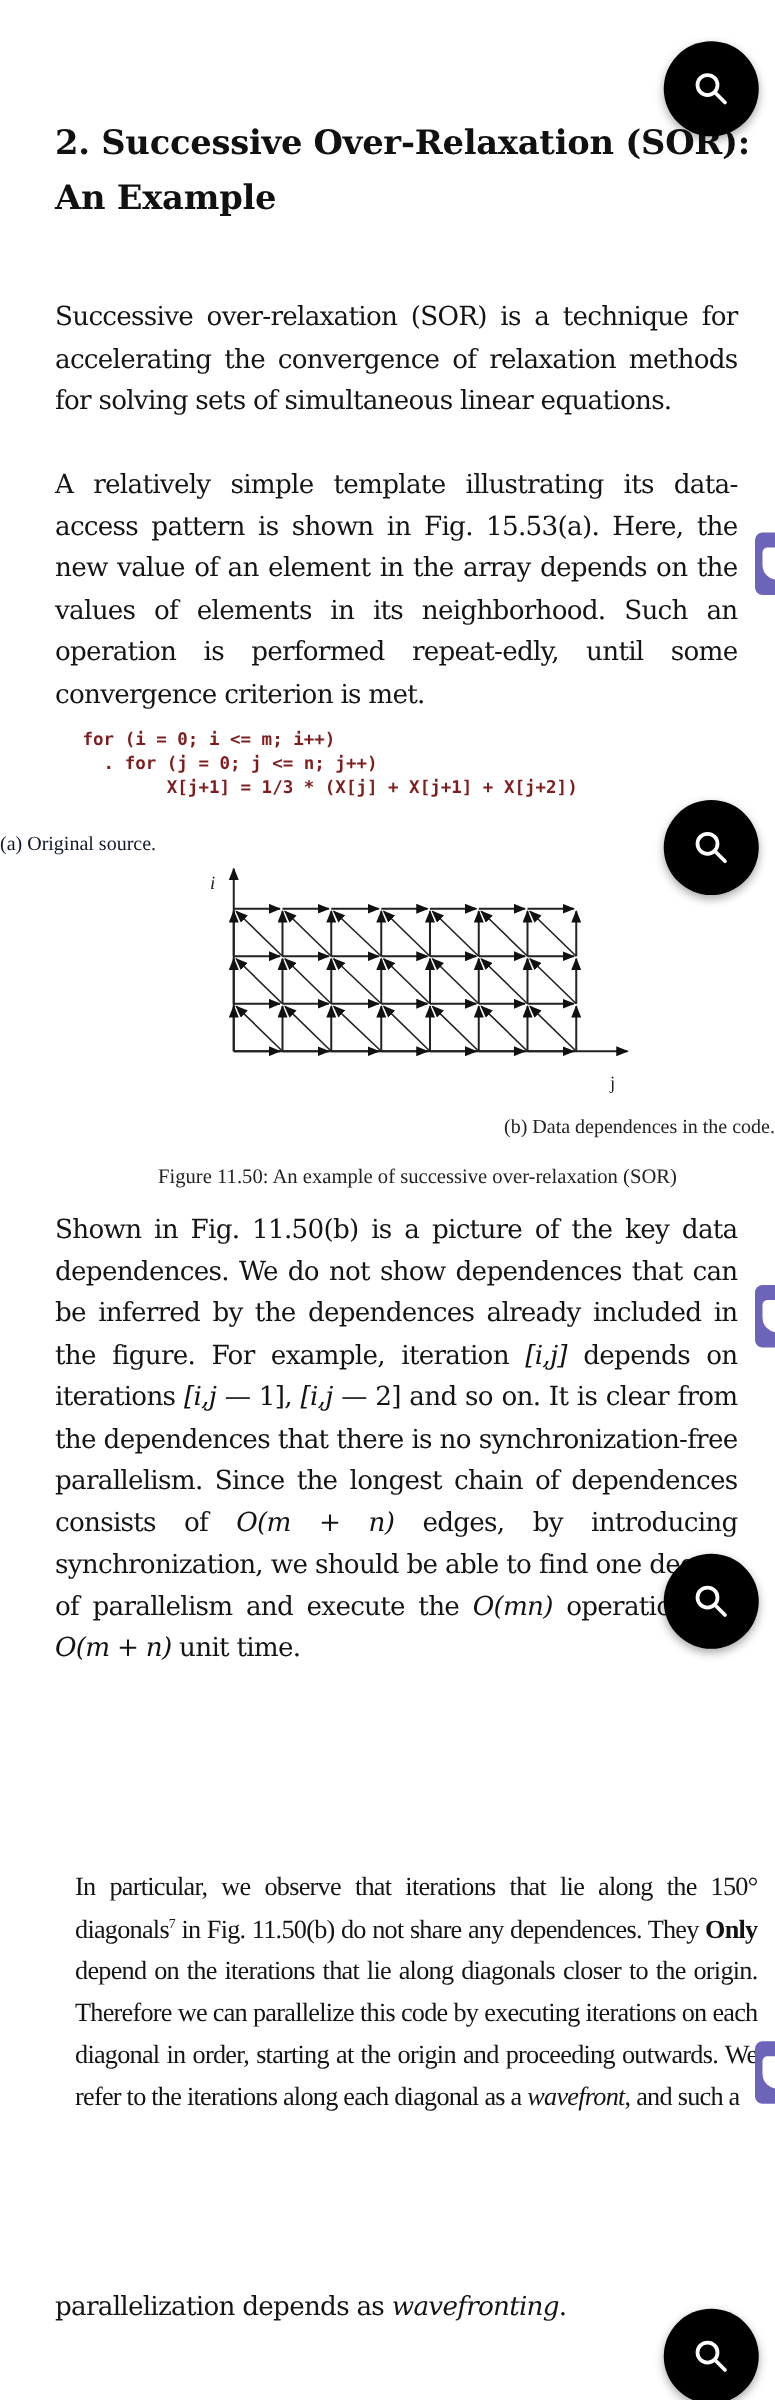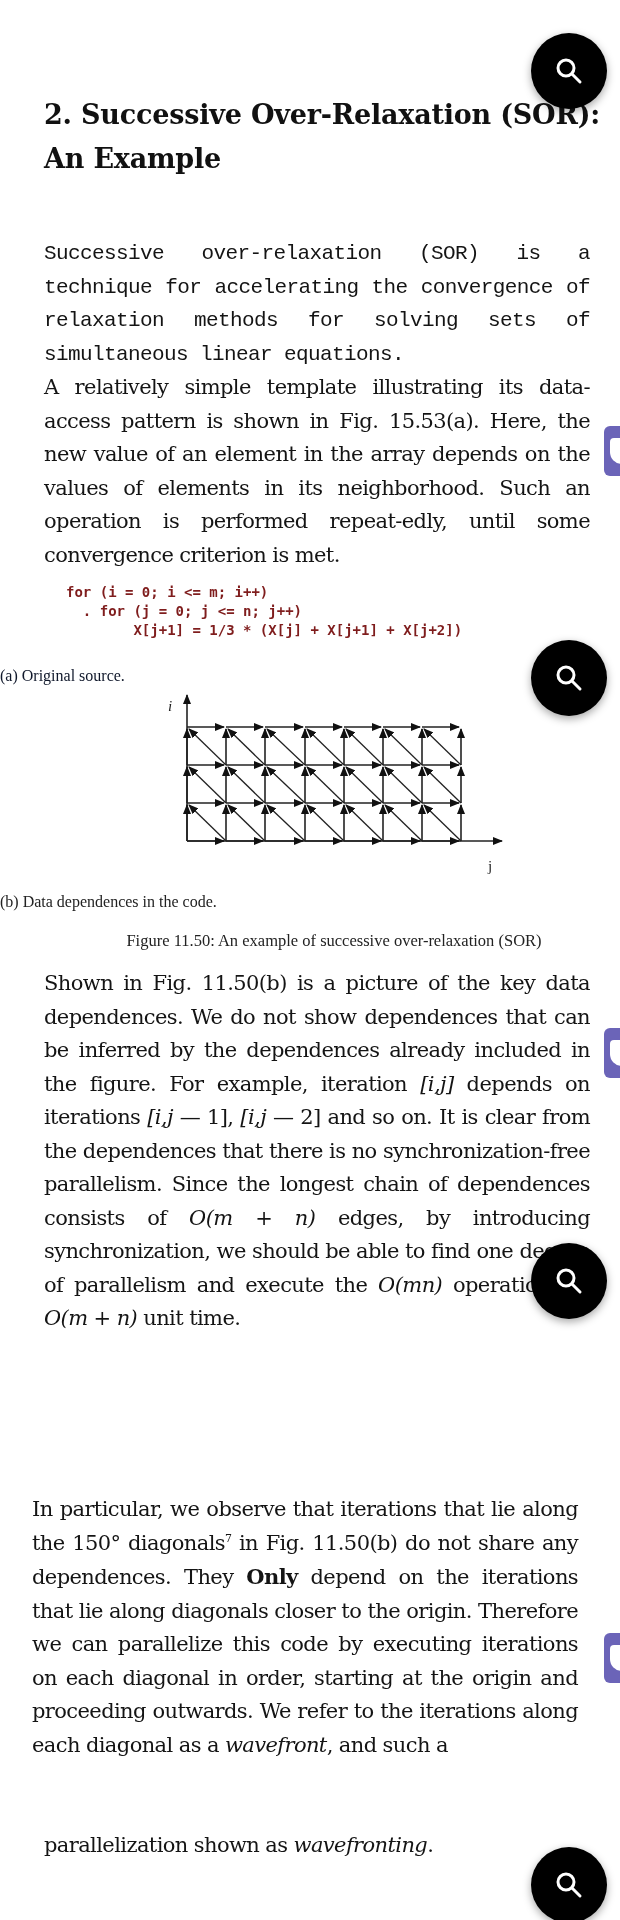--- a/index.html
+++ b/index.html
@@ -12,38 +12,38 @@
   h1.title {
     position: absolute; left: 44px; top: 50px; width: 560px; margin: 0;
     font-family: "DejaVu Serif", serif; font-weight: bold;
     font-size: 27px; line-height: 44px; color: #111;
     letter-spacing: -0.2px;
   }
   p.para {
     margin: 0; font-size: 21px; line-height: 33.5px; text-align: justify;
     letter-spacing: -0.6px; word-spacing: 0px;
   }
-  .p1 { position: absolute; left: 44px; top: 194px; width: 546px; font-family: Liberation Mono, monospace; }
+  .p1 { position: absolute; left: 44px; top: 194px; width: 546px; }
   .p2 { position: absolute; left: 44px; top: 328px; width: 546px; }
   .p3 { position: absolute; left: 44px; top: 924px; width: 546px; line-height: 36px; }
-  .p4 { position: absolute; left: 32px; top: 1450px; width: 546px; line-height: 36.5px; }
+  .p4 { position: absolute; left: 60px; top: 1450px; width: 546px; line-height: 36.5px; font-family: Liberation Serif, serif; }
   .last-line { position: absolute; left: 44px; top: 1790px; font-size: 21px; letter-spacing: -0.6px; margin: 0; }
   i { font-style: italic; text-align: center; }
   b { font-weight: bold; }
   sup { font-size: 11px; vertical-align: 8px; line-height: 0; }
 
   
   .code {
     position: absolute; left: 66px; top: 540px; margin: 0;
     font-family: "DejaVu Sans Mono", "Liberation Mono", monospace;
     font-size: 14px; line-height: 19px; color: #7f1d1d; white-space: pre; font-weight: bold;
   }
   .caption-a { position: absolute; left: 0; width: 620px; top: 624px; text-align: left;
     font-family: "Liberation Serif", serif; font-size: 16px; color: #0f172a; }
-  .caption-b { position: absolute; left: 0; width: 620px; top: 850px; text-align: left;
+  .caption-b { position: absolute; left: 0; width: 620px; top: 850px; text-align: right;
     font-family: "Liberation Serif", serif; font-size: 16px; color: #222; }
   .fig-caption { position: absolute; left: 84px; width: 500px; top: 888px; text-align: center;
     font-family: "Liberation Serif", serif; font-size: 16.5px; color: #222; }
   .grid-svg { position: absolute; left: 150px; top: 650px; }
 
   
   .fab {
     position: absolute; width: 76px; height: 76px; border-radius: 50%;
     background: #000; left: 531px;
     box-shadow: 0 3px 8px rgba(0,0,0,0.35);
@@ -178,21 +178,21 @@
     </svg>
 
     <div class="caption-b">(b) Data dependences in the code.</div>
     <div class="fig-caption">Figure 11.50: An example of successive over-relaxation (SOR)</div>
   </div>
 
   <p class="para p3"><span>Shown in Fig. 11.50(b) is a picture of the key data dependences. We do not show dependences that can be inferred by the dependences already included in the figure. For example, iteration </span><i>[i,j]</i><span> depends on iterations </span><i>[i,j</i><span> — 1], </span><i>[i,j</i><span> — 2] and so on. It is clear from the dependences that there is no synchronization-free parallelism. Since the longest chain of dependences consists of </span><i>O(m + n)</i><span> edges, by introducing synchronization, we should be able to find one degree of parallelism and execute the </span><i>O(mn)</i><span> operations in </span><i>O(m + n)</i><span> unit time.</span></p>
 
   <p class="para p4"><span>In particular, we observe that iterations that lie along the 150° diagonals</span><sup>7</sup><span> in Fig. 11.50(b) do not share any dependences. They </span><b>Only</b><span> depend on the iterations that lie along diagonals closer to the origin. Therefore we can parallelize this code by executing iterations on each diagonal in order, starting at the origin and proceeding outwards. We refer to the iterations along each diagonal as a </span><i>wavefront</i><span>, and such a</span></p>
 
-  <p class="last-line"><span>parallelization shown as </span><i>wavefronting</i><span>.</span></p>
+  <p class="last-line"><span>parallelization depends as </span><i>wavefronting</i><span>.</span></p>
 
   <div class="fab" style="top:-10px;">
     <svg viewBox="0 0 32 32">
         <circle cx="13" cy="13" r="8" stroke="#fff" stroke-width="3" fill="none"></circle>
         <line x1="19" y1="19" x2="27" y2="27" stroke="#fff" stroke-width="3" stroke-linecap="round"></line>
       </svg>
   </div>
   <div class="fab" style="top:597px;">
     <svg viewBox="0 0 32 32">
         <circle cx="13" cy="13" r="8" stroke="#fff" stroke-width="3" fill="none"></circle>

